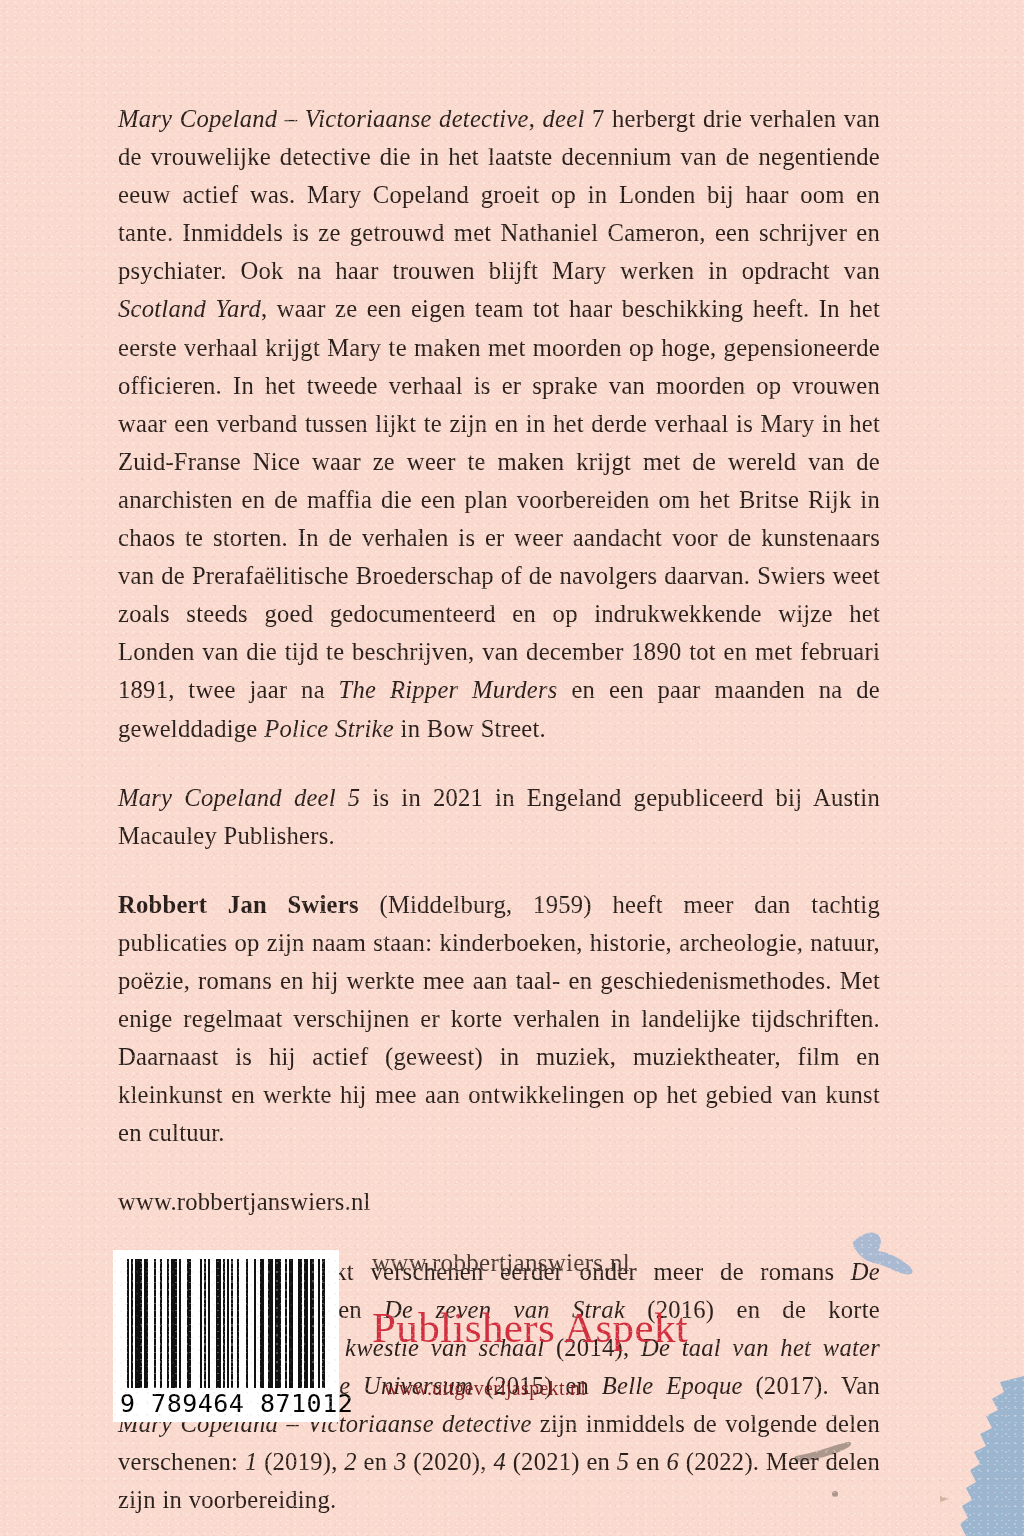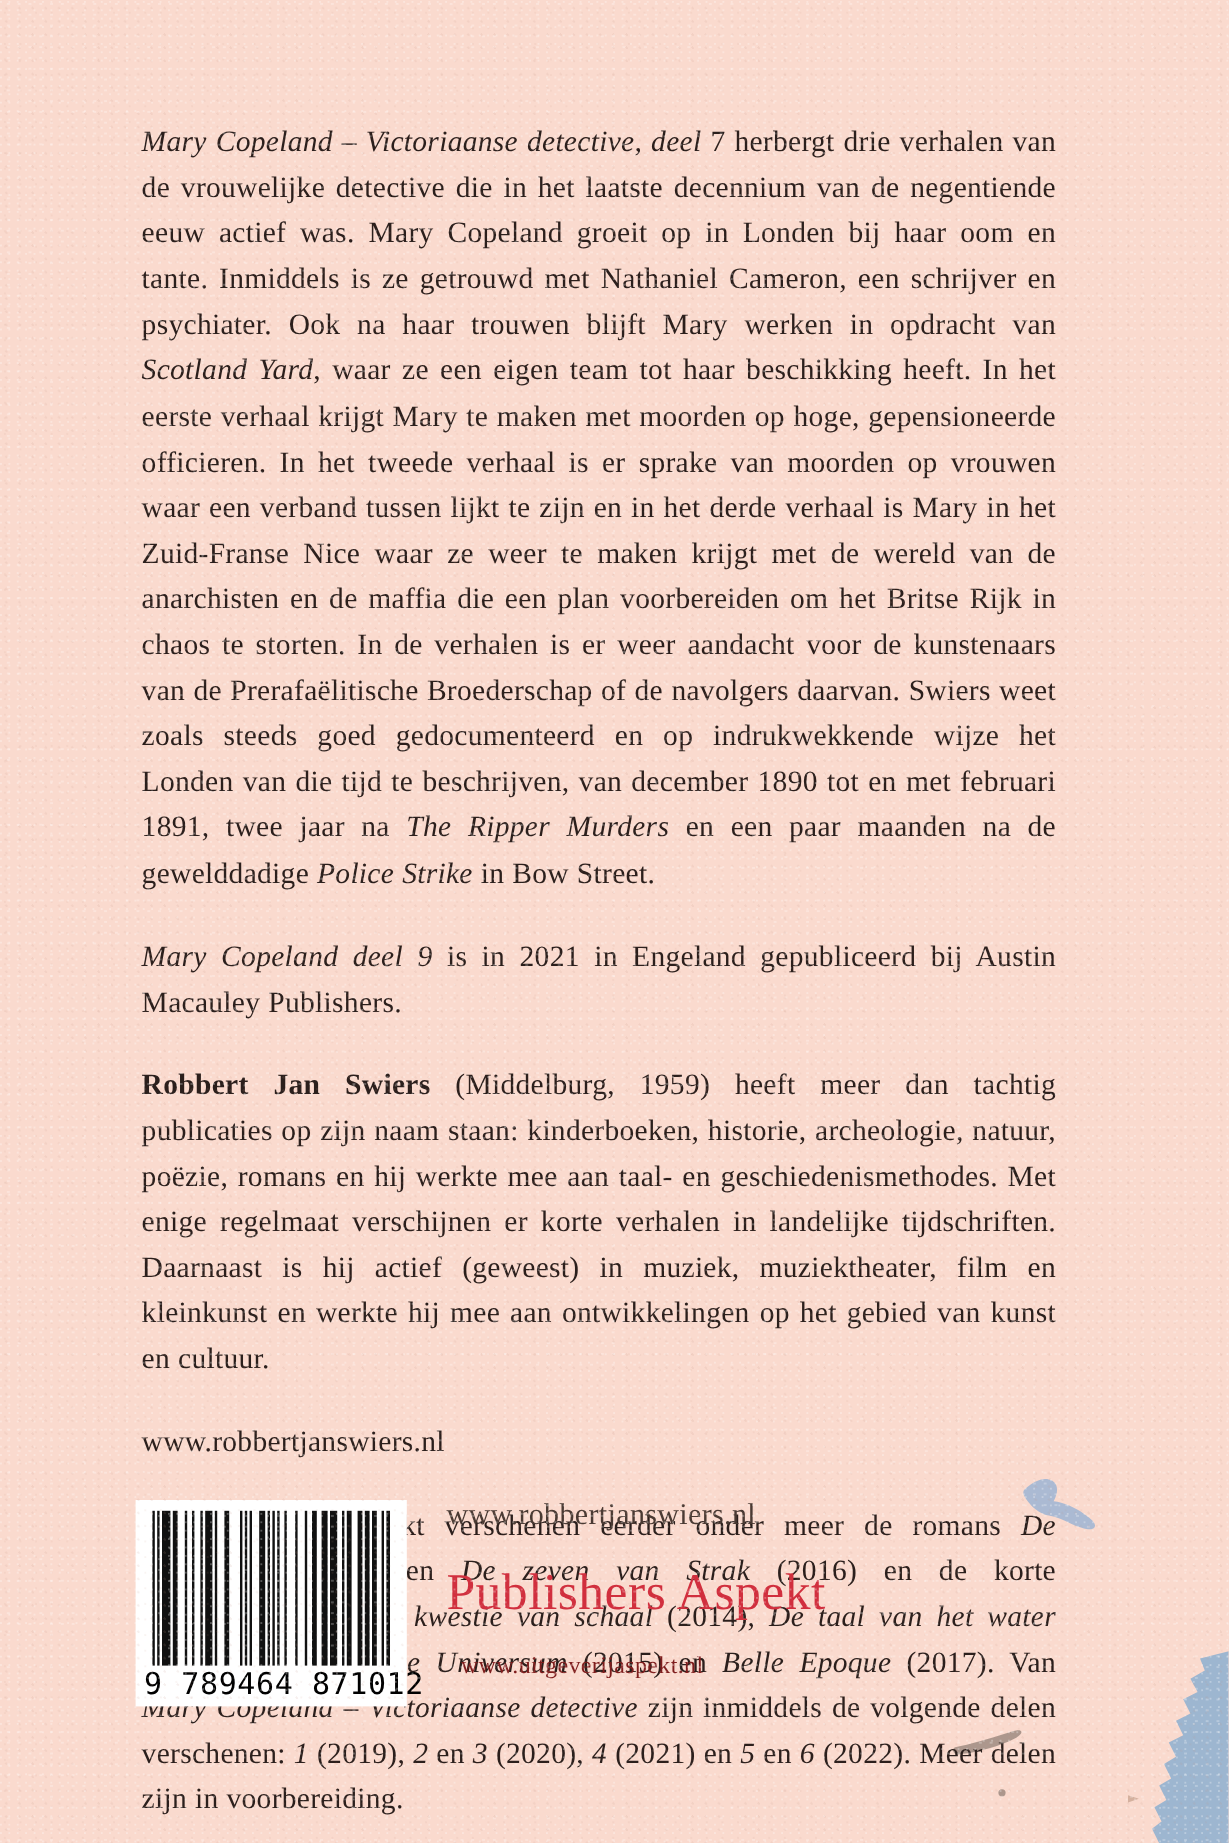--- a/index.html
+++ b/index.html
@@ -151,21 +151,21 @@
     <circle cx="41" cy="288" r="3" fill="#6b6057" opacity="0.55"></circle>
 
     <path d="M146 290 l9 3 -9 3 z" fill="#b0886f" opacity="0.5"></path>
   </svg>
 </div>
 
 <div class="blurb">
 
   <p class="para"><i>Mary Copeland – Victoriaanse detective, deel</i> <span>7</span><span> herbergt drie verhalen van de vrouwelijke detective die in het laatste decennium van de negentiende eeuw actief was. Mary Copeland groeit op in Londen bij haar oom en tante. Inmiddels is ze getrouwd met Nathaniel Cameron, een schrijver en psychiater. Ook na haar trouwen blijft Mary werken in opdracht van </span><i>Scotland Yard</i><span>, waar ze een eigen team tot haar beschikking heeft. In het eerste verhaal krijgt Mary te maken met moorden op hoge, gepensioneerde officieren. In het tweede verhaal is er sprake van moorden op vrouwen waar een verband tussen lijkt te zijn en in het derde verhaal is Mary in het Zuid-Franse Nice waar ze weer te maken krijgt met de wereld van de anarchisten en de maffia die een plan voorbereiden om het Britse Rijk in chaos te storten. In de verhalen is er weer aandacht voor de kunstenaars van de Prerafaëlitische Broederschap of de navolgers daarvan. Swiers weet zoals steeds goed gedocumenteerd en op indrukwekkende wijze het Londen van die tijd te beschrijven, van december 1890 tot en met februari 1891, twee jaar na </span><i>The Ripper Murders</i><span> en een paar maanden na de gewelddadige </span><i>Police Strike</i><span> in Bow Street.</span></p>
 
-  <p class="para"><i>Mary Copeland deel 9</i><span> is in 2021 in Engeland gepubliceerd bij Austin Macauley Publishers.</span></p>
+  <p class="para"><i>Mary Copeland deel 5</i><span> is in 2021 in Engeland gepubliceerd bij Austin Macauley Publishers.</span></p>
 
   <p class="para"><span class="bi">Robbert Jan Swiers</span><span> (Middelburg, 1959) heeft meer dan tachtig publicaties op zijn naam staan: kinderboeken, historie, archeologie, natuur, poëzie, romans en hij werkte mee aan taal- en geschiedenismethodes. Met enige regelmaat verschijnen er korte verhalen in landelijke tijdschriften. Daarnaast is hij actief (geweest) in muziek, muziektheater, film en kleinkunst en werkte hij mee aan ontwikkelingen op het gebied van kunst en cultuur.</span></p>
 
   <p class="para url-line">www.robbertjanswiers.nl</p>
 
   <p class="para"><span>Bij Uitgeverij Aspekt verschenen eerder onder meer de romans </span><i>De Landmeter</i><span> (2013) en </span><i>De zeven van Strak</i><span> (2016) en de korte verhalenbundels </span><i>Een kwestie van schaal</i><span> (2014), </span><i>De taal van het water</i><span> (2014), </span><i>Het Achteloze Universum</i><span> (2015) en </span><i>Belle Epoque</i><span> (2017). Van </span><i>Mary Copeland – Victoriaanse detective</i><span> zijn inmiddels de volgende delen verschenen: </span><i>1</i><span> (2019), </span><i>2</i><span> en </span><i>3</i><span> (2020), </span><i>4</i><span> (2021) en </span><i>5</i><span> en </span><i>6</i><span> (2022). Meer delen zijn in voorbereiding.</span></p>
 
 </div>
 
 <div class="footer">

